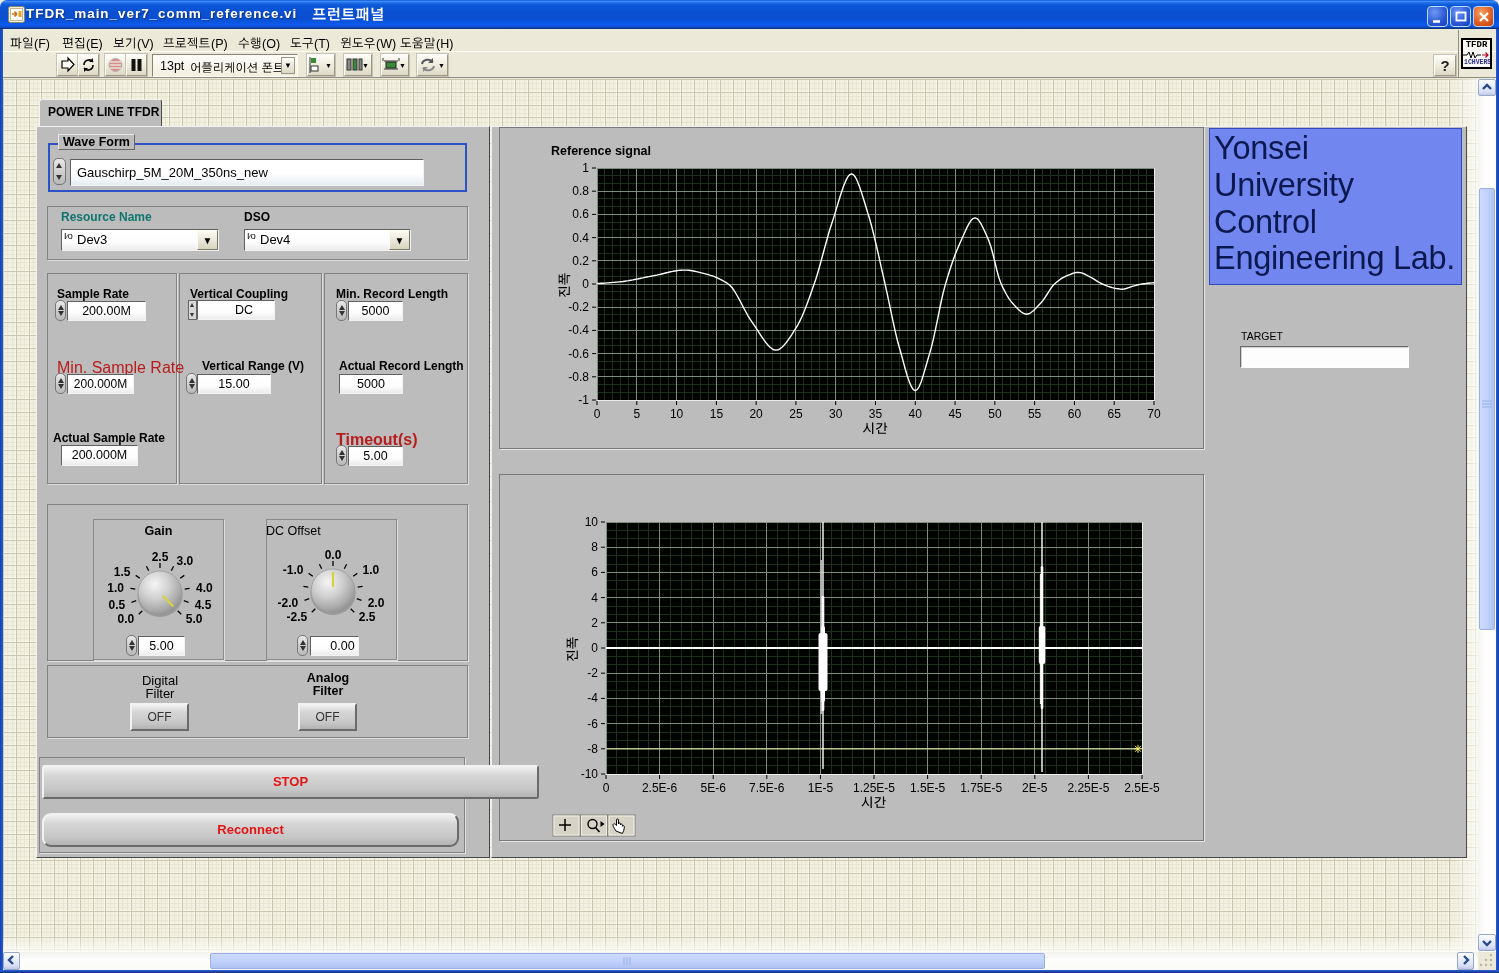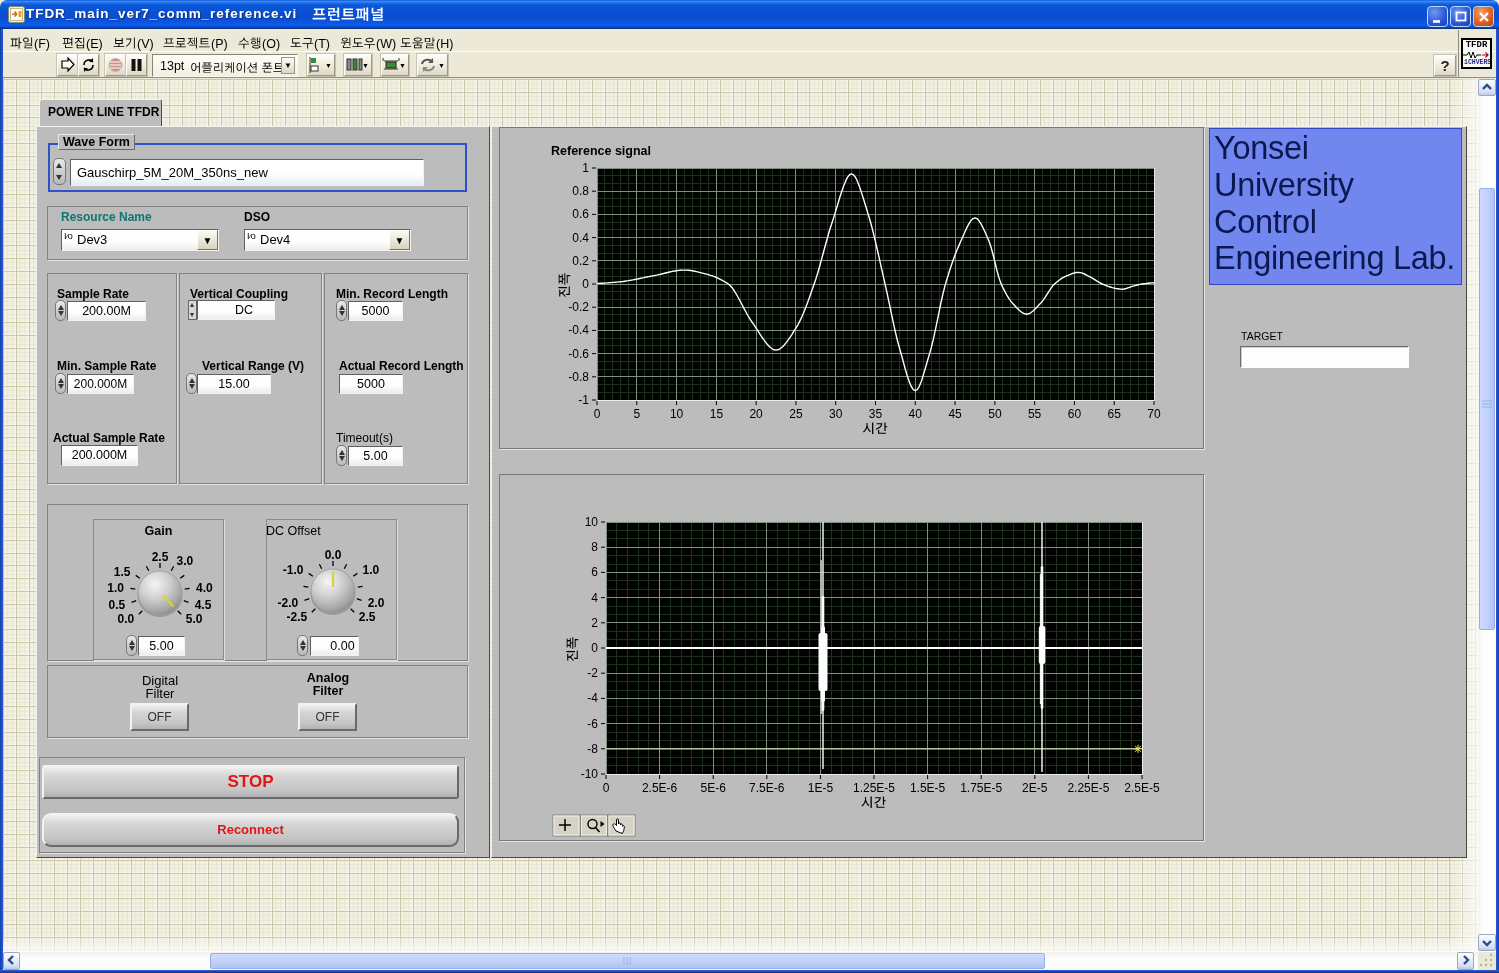--- a/index.html
+++ b/index.html
@@ -158,21 +158,21 @@
 <div class="abs" style="left:389px;top:230px;width:21px;height:20px;background:linear-gradient(#fbfaf2,#d8d4c0);border:1px solid;border-color:#fdfcf4 #77746a #77746a #fdfcf4;text-align:center;font-size:10px;line-height:19px">▼</div>
 <div class="abs groove" style="left:47px;top:273px;width:130px;height:211px"></div>
 <div class="abs groove" style="left:179px;top:273px;width:143px;height:211px"></div>
 <div class="abs groove" style="left:324px;top:273px;width:144px;height:211px"></div>
 <div class="abs" style="left:57px;top:287px;font-size:12px;font-weight:bold;color:#000;white-space:nowrap">Sample Rate</div>
 <div class="abs spin" style="left:55px;top:300px;width:11px;height:21px">
     <i class="su"></i>
     <i class="sd"></i>
   </div>
 <div class="abs nfield" style="left:67px;top:301px;width:79px;height:20px;text-align:center;font-size:12.5px;line-height:18px;padding-left:0px">200.00M</div>
-<div class="abs" style="left:57px;top:359px;font-size:12px;font-weight:bold;color:#000000;white-space:nowrap">Min. Sample Rate</div>
+<div class="abs" style="left:57px;top:359px;font-size:16px;font-weight:normal;color:#b91c1c;white-space:nowrap">Min. Sample Rate</div>
 <div class="abs spin" style="left:55px;top:373px;width:11px;height:21px">
     <i class="su"></i>
     <i class="sd"></i>
   </div>
 <div class="abs nfield" style="left:67px;top:374px;width:67px;height:20px;text-align:center;font-size:12px;line-height:18px;padding-left:0px">200.000M</div>
 <div class="abs" style="left:53px;top:431px;font-size:12px;font-weight:bold;color:#000;white-space:nowrap">Actual Sample Rate</div>
 <div class="abs nfield" style="left:61px;top:445px;width:77px;height:21px;text-align:center;font-size:12.5px;line-height:19px;padding-left:0px">200.000M</div>
 <div class="abs" style="left:190px;top:287px;font-size:12px;font-weight:bold;color:#000;white-space:nowrap">Vertical Coupling</div>
 <div class="abs" style="left:188px;top:300px;width:9px;height:20px;background:#d8d8d8;border:1px solid #666">
     <i class="su" style="left:1px;top:2px;border-left-width:2.5px;border-right-width:2.5px;border-bottom-width:4px"></i>
@@ -186,21 +186,21 @@
   </div>
 <div class="abs nfield" style="left:197px;top:374px;width:74px;height:20px;text-align:center;font-size:12.5px;line-height:18px;padding-left:0px">15.00</div>
 <div class="abs" style="left:336px;top:287px;font-size:12px;font-weight:bold;color:#000;white-space:nowrap">Min. Record Length</div>
 <div class="abs spin" style="left:336px;top:300px;width:11px;height:21px">
     <i class="su"></i>
     <i class="sd"></i>
   </div>
 <div class="abs nfield" style="left:348px;top:301px;width:55px;height:20px;text-align:center;font-size:12.5px;line-height:18px;padding-left:0px">5000</div>
 <div class="abs" style="left:339px;top:359px;font-size:12px;font-weight:bold;color:#000;white-space:nowrap">Actual Record Length</div>
 <div class="abs nfield" style="left:339px;top:374px;width:64px;height:20px;text-align:center;font-size:12.5px;line-height:18px;padding-left:0px">5000</div>
-<div class="abs" style="left:336px;top:431px;font-size:12px;font-weight:normal;color:#000000;white-space:nowrap">Timeout(s)</div>
+<div class="abs" style="left:336px;top:431px;font-size:16px;font-weight:bold;color:#b91c1c;white-space:nowrap">Timeout(s)</div>
 <div class="abs spin" style="left:336px;top:445px;width:11px;height:21px">
     <i class="su"></i>
     <i class="sd"></i>
   </div>
 <div class="abs nfield" style="left:348px;top:446px;width:55px;height:20px;text-align:center;font-size:12.5px;line-height:18px;padding-left:0px">5.00</div>
 <div class="abs groove" style="left:47px;top:504px;width:421px;height:157px"></div>
 <div class="abs" style="left:93px;top:519px;width:131px;height:141px;border:1px solid #8a8a8a;box-shadow:1px 1px 0 #dedede"></div>
 <div class="abs" style="left:266px;top:519px;width:131px;height:141px;border:1px solid #8a8a8a;box-shadow:1px 1px 0 #dedede"></div>
 <div class="abs" style="left:93px;top:524px;width:131px;text-align:center;font-size:12.5px;font-weight:bold">Gain</div>
 <div class="abs" style="left:266px;top:524px;width:131px;font-size:12.5px;font-weight:normal">DC Offset</div>
@@ -257,21 +257,21 @@
     <i class="su"></i>
     <i class="sd"></i>
   </div>
 <div class="abs nfield" style="left:310px;top:636px;width:49px;height:20px;text-align:center;font-size:12.5px;line-height:18px;padding-left:16px">0.00</div>
 <div class="abs groove" style="left:47px;top:665px;width:421px;height:73px"></div>
 <div class="abs" style="left:110px;top:674px;width:100px;text-align:center;font-size:13px;font-weight:normal;line-height:13px">Digital<br>Filter</div>
 <div class="abs" style="left:278px;top:672px;width:100px;text-align:center;font-size:12.5px;font-weight:bold;line-height:13px">Analog<br>Filter</div>
 <div class="abs btn3d" style="left:130px;top:703px;width:59px;height:28px;font-size:12px;color:#333;line-height:24px">OFF</div>
 <div class="abs btn3d" style="left:298px;top:703px;width:59px;height:28px;font-size:12px;color:#333;line-height:24px">OFF</div>
 <div class="abs groove" style="left:39px;top:757px;width:426px;height:96px"></div>
-<div class="abs btn3d" style="left:42px;top:765px;width:417px;height:34px;border-radius:3px;font-size:17px;font-weight:bold;color:#e41414;line-height:29px">STOP</div>
+<div class="abs btn3d" style="left:42px;top:765px;width:497px;height:34px;border-radius:3px;font-size:13px;font-weight:bold;color:#e41414;line-height:29px">STOP</div>
 <div class="abs btn3d" style="left:42px;top:813px;width:417px;height:34px;border-radius:9px;font-size:13px;font-weight:bold;color:#e41414;line-height:29px">Reconnect</div>
 <div class="abs" style="left:551px;top:144px;font-size:12.5px;font-weight:bold">Reference signal</div>
 <svg class="abs" style="left:499px;top:127px" width="705" height="322" viewBox="0 0 705 322" font-family="Liberation Sans, sans-serif">
     <rect x="98" y="41" width="557" height="232" fill="#000300"></rect>
     <path d="M105.5 41V273 M113.5 41V273 M121.5 41V273 M129.5 41V273 M145.5 41V273 M153.5 41V273 M161.5 41V273 M169.5 41V273 M185.5 41V273 M193.5 41V273 M201.5 41V273 M209.5 41V273 M225.5 41V273 M233.5 41V273 M241.5 41V273 M249.5 41V273 M265.5 41V273 M273.5 41V273 M281.5 41V273 M288.5 41V273 M304.5 41V273 M312.5 41V273 M320.5 41V273 M328.5 41V273 M344.5 41V273 M352.5 41V273 M360.5 41V273 M368.5 41V273 M384.5 41V273 M392.5 41V273 M400.5 41V273 M408.5 41V273 M424.5 41V273 M432.5 41V273 M440.5 41V273 M448.5 41V273 M464.5 41V273 M471.5 41V273 M479.5 41V273 M487.5 41V273 M503.5 41V273 M511.5 41V273 M519.5 41V273 M527.5 41V273 M543.5 41V273 M551.5 41V273 M559.5 41V273 M567.5 41V273 M583.5 41V273 M591.5 41V273 M599.5 41V273 M607.5 41V273 M623.5 41V273 M631.5 41V273 M639.5 41V273 M647.5 41V273 M98 48.5H655 M98 56.5H655 M98 71.5H655 M98 79.5H655 M98 95.5H655 M98 102.5H655 M98 118.5H655 M98 126.5H655 M98 141.5H655 M98 149.5H655 M98 164.5H655 M98 172.5H655 M98 187.5H655 M98 195.5H655 M98 211.5H655 M98 218.5H655 M98 234.5H655 M98 242.5H655 M98 257.5H655 M98 265.5H655" stroke="#1c301c" stroke-width="1" fill="none"></path>
     <path d="M98.5 41V273 M137.5 41V273 M177.5 41V273 M217.5 41V273 M257.5 41V273 M296.5 41V273 M336.5 41V273 M376.5 41V273 M416.5 41V273 M456.5 41V273 M495.5 41V273 M535.5 41V273 M575.5 41V273 M615.5 41V273 M655.5 41V273 M98 41.5H655 M98 64.5H655 M98 87.5H655 M98 110.5H655 M98 133.5H655 M98 157.5H655 M98 180.5H655 M98 203.5H655 M98 226.5H655 M98 249.5H655 M98 273.5H655" stroke="#7e8e7e" stroke-width="1" fill="none"></path>
     <polyline points="98.0,156.4 100.0,156.4 102.0,156.3 104.0,156.2 106.0,156.1 107.9,155.9 109.9,155.8 111.9,155.6 113.9,155.4 115.9,155.3 117.9,155.1 119.9,154.9 121.9,154.7 123.9,154.5 125.8,154.2 127.8,153.9 129.8,153.6 131.8,153.2 133.8,152.9 135.8,152.5 137.8,152.1 139.8,151.7 141.8,151.3 143.8,150.9 145.7,150.4 147.7,150.0 149.7,149.6 151.7,149.3 153.7,148.9 155.7,148.5 157.7,148.1 159.7,147.6 161.7,147.2 163.6,146.7 165.6,146.2 167.6,145.7 169.6,145.3 171.6,144.8 173.6,144.4 175.6,144.0 177.6,143.7 179.6,143.4 181.6,143.2 183.5,143.1 185.5,143.1 187.5,143.1 189.5,143.3 191.5,143.5 193.5,143.8 195.5,144.2 197.5,144.6 199.5,145.1 201.4,145.6 203.4,146.1 205.4,146.6 207.4,147.1 209.4,147.6 211.4,148.3 213.4,148.9 215.4,149.7 217.4,150.5 219.3,151.3 221.3,152.3 223.3,153.3 225.3,154.5 227.3,155.7 229.3,157.0 231.3,158.7 233.3,161.0 235.3,163.8 237.2,167.0 239.2,170.5 241.2,174.2 243.2,178.0 245.2,181.8 247.2,185.5 249.2,189.1 251.2,192.4 253.2,195.3 255.2,198.1 257.1,201.1 259.1,204.2 261.1,207.3 263.1,210.3 265.1,213.2 267.1,215.9 269.1,218.3 271.1,220.3 273.1,221.8 275.0,222.8 277.0,223.1 279.0,222.8 281.0,221.8 283.0,220.3 285.0,218.3 287.0,215.9 289.0,213.2 291.0,210.3 293.0,207.3 294.9,204.2 296.9,201.1 298.9,197.8 300.9,193.9 302.9,189.7 304.9,185.0 306.9,180.0 308.9,174.8 310.9,169.3 312.8,163.8 314.8,158.1 316.8,152.2 318.8,145.7 320.8,138.7 322.8,131.4 324.8,124.0 326.8,116.7 328.8,109.5 330.7,102.8 332.7,96.7 334.7,90.6 336.7,84.1 338.7,77.4 340.7,70.8 342.7,64.5 344.7,58.8 346.7,53.9 348.6,50.1 350.6,47.7 352.6,46.8 354.6,47.8 356.6,50.5 358.6,54.7 360.6,59.9 362.6,65.9 364.6,72.3 366.6,78.8 368.5,85.1 370.5,91.5 372.5,98.7 374.5,106.6 376.5,114.9 378.5,123.5 380.5,132.4 382.5,141.3 384.5,150.1 386.4,158.7 388.4,167.7 390.4,177.1 392.4,186.7 394.4,196.2 396.4,205.2 398.4,213.5 400.4,220.8 402.4,227.8 404.4,235.1 406.3,242.2 408.3,249.0 410.3,254.9 412.3,259.5 414.3,262.6 416.3,263.7 418.3,262.5 420.3,259.3 422.3,254.5 424.2,248.4 426.2,241.7 428.2,234.7 430.2,227.9 432.2,221.0 434.2,212.8 436.2,203.7 438.2,194.1 440.2,184.4 442.1,175.0 444.1,166.2 446.1,158.4 448.1,151.6 450.1,145.2 452.1,139.0 454.1,133.2 456.1,127.8 458.1,122.7 460.1,118.1 462.0,113.8 464.0,109.3 466.0,104.7 468.0,100.4 470.0,96.6 472.0,93.6 474.0,91.6 476.0,90.9 478.0,91.6 479.9,93.6 481.9,96.7 483.9,100.5 485.9,104.8 487.9,109.3 489.9,113.9 491.9,119.7 493.9,127.0 495.9,135.0 497.8,143.0 499.8,150.2 501.8,156.1 503.8,160.4 505.8,164.4 507.8,168.0 509.8,171.3 511.8,174.1 513.8,176.6 515.8,178.7 517.7,180.7 519.7,182.7 521.7,184.5 523.7,185.9 525.7,186.8 527.7,187.2 529.7,186.8 531.7,185.8 533.7,184.3 535.6,182.5 537.6,180.4 539.6,178.3 541.6,176.3 543.6,173.9 545.6,171.1 547.6,168.0 549.6,164.8 551.6,161.8 553.5,159.1 555.5,157.0 557.5,155.3 559.5,153.7 561.5,152.2 563.5,150.9 565.5,149.8 567.5,148.9 569.5,148.1 571.5,147.3 573.4,146.5 575.4,145.9 577.4,145.5 579.4,145.4 581.4,145.6 583.4,146.2 585.4,147.0 587.4,148.0 589.4,149.1 591.3,150.0 593.3,151.1 595.3,152.3 597.3,153.6 599.3,154.8 601.3,156.0 603.3,157.0 605.3,157.8 607.3,158.6 609.2,159.4 611.2,160.0 613.2,160.6 615.2,161.1 617.2,161.5 619.2,161.8 621.2,162.1 623.2,162.2 625.2,162.0 627.1,161.5 629.1,160.8 631.1,160.1 633.1,159.4 635.1,158.9 637.1,158.3 639.1,157.8 641.1,157.4 643.1,157.0 645.1,156.7 647.0,156.5 649.0,156.2 651.0,156.0 653.0,155.9 655.0,155.8" stroke="#ffffff" stroke-width="1.4" fill="none" stroke-linejoin="round"></polyline>
     <path d="M98 273.5H655.5V41" stroke="#ececec" stroke-width="1" fill="none"></path>
     <path d="M98.00 274V278 M137.79 274V278 M177.57 274V278 M217.36 274V278 M257.14 274V278 M296.93 274V278 M336.71 274V278 M376.50 274V278 M416.29 274V278 M456.07 274V278 M495.86 274V278 M535.64 274V278 M575.43 274V278 M615.21 274V278 M655.00 274V278 M93 41.00H97 M93 64.20H97 M93 87.40H97 M93 110.60H97 M93 133.80H97 M93 157.00H97 M93 180.20H97 M93 203.40H97 M93 226.60H97 M93 249.80H97 M93 273.00H97" stroke="#000" stroke-width="1" fill="none"></path>
     <text x="98.0" y="291" font-size="12" text-anchor="middle" fill="#000">0</text>

